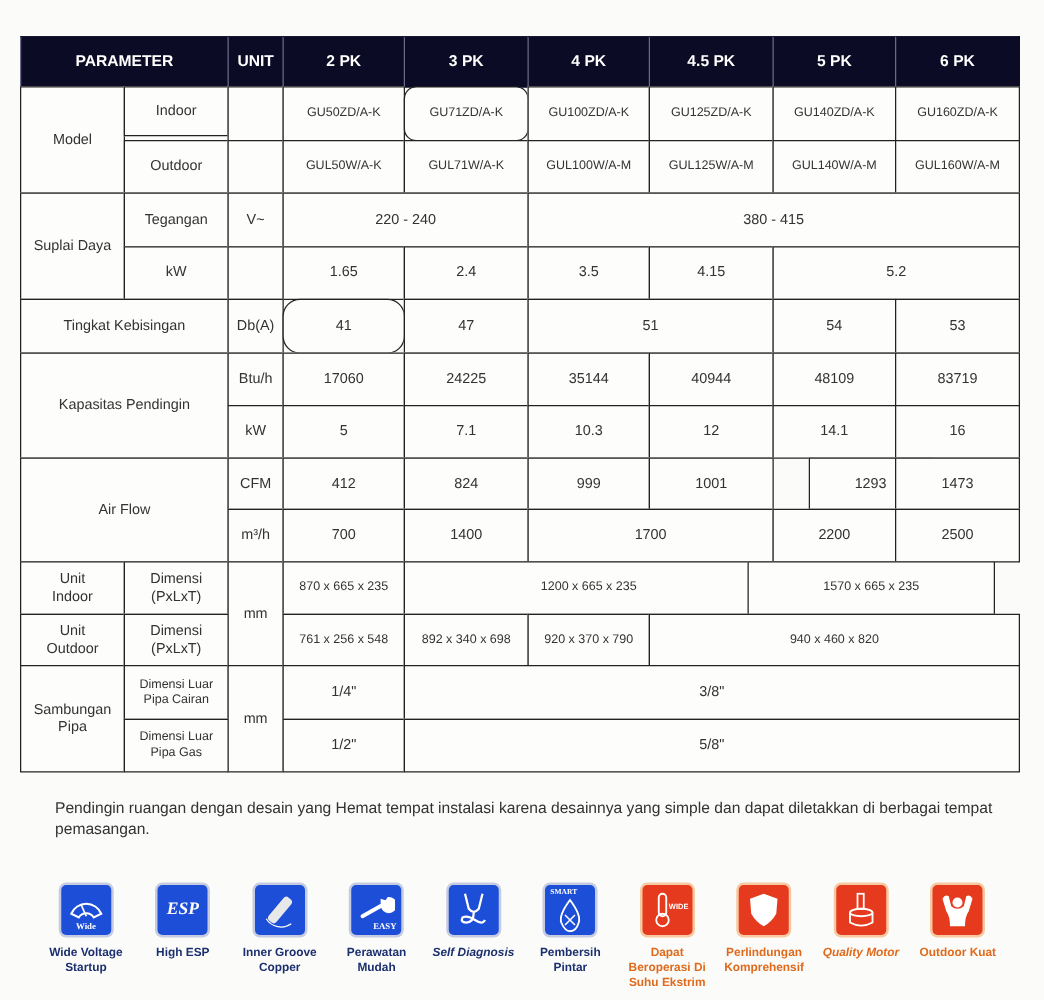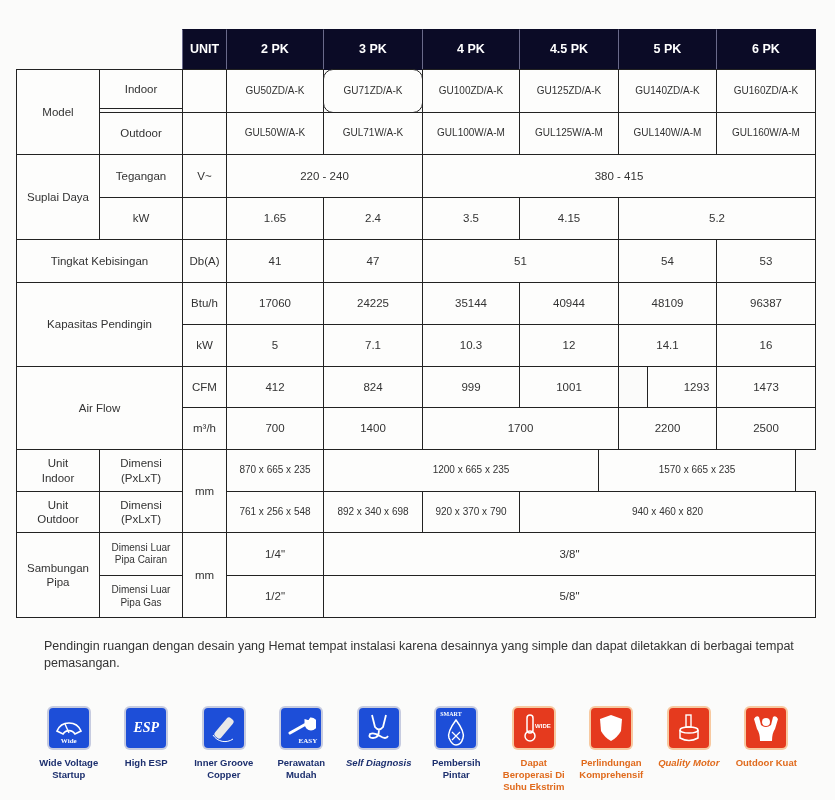--- a/index.html
+++ b/index.html
@@ -17,20 +17,21 @@
   .flabel { margin-top:9px; font-size:9.5px; line-height:12px; text-align:center; font-weight:bold; }
   .flabel.blue { color:#1c2f6e; }
   .flabel.red { color:#e06a1c; }
   .ital { font-style:italic; }
 </style>
 </head>
 <body>
 
 <div id="spec">
 
+  <div class="cell hdr" style="left:0;top:0;width:167px;height:41px;">PARAMETER</div>
   <div class="cell hdr" style="left:166px;top:0;width:45px;height:41px;">UNIT</div>
   <div class="cell hdr" style="left:210px;top:0;width:98px;height:41px;">2 PK</div>
   <div class="cell hdr" style="left:307px;top:0;width:100px;height:41px;">3 PK</div>
   <div class="cell hdr" style="left:406px;top:0;width:98px;height:41px;">4 PK</div>
   <div class="cell hdr" style="left:503px;top:0;width:100px;height:41px;">4.5 PK</div>
   <div class="cell hdr" style="left:602px;top:0;width:99px;height:41px;">5 PK</div>
   <div class="cell hdr" style="left:700px;top:0;width:100px;height:41px;">6 PK</div>
 
   <div class="cell" style="left:0;top:40px;width:84px;height:86px;">Model</div>
   <div class="cell" style="left:83px;top:40px;width:84px;height:40px;">Indoor</div>
@@ -60,34 +61,34 @@
   <div class="cell" style="left:83px;top:168px;width:84px;height:43px;">kW</div>
   <div class="cell" style="left:166px;top:168px;width:45px;height:43px;"></div>
   <div class="cell" style="left:210px;top:168px;width:98px;height:43px;">1.65</div>
   <div class="cell" style="left:307px;top:168px;width:100px;height:43px;">2.4</div>
   <div class="cell" style="left:406px;top:168px;width:98px;height:43px;">3.5</div>
   <div class="cell" style="left:503px;top:168px;width:100px;height:43px;">4.15</div>
   <div class="cell" style="left:602px;top:168px;width:198px;height:43px;">5.2</div>
 
   <div class="cell" style="left:0;top:210px;width:167px;height:44px;">Tingkat Kebisingan</div>
   <div class="cell" style="left:166px;top:210px;width:45px;height:44px;">Db(A)</div>
-  <div class="cell" style="left:210px;top:210px;width:98px;height:44px;">41</div>
+  <div class="cell" style="left:210px;top:210px;width:98px;height:44px;border-radius:14px;">41</div>
   <div class="cell" style="left:307px;top:210px;width:100px;height:44px;">47</div>
   <div class="cell" style="left:406px;top:210px;width:197px;height:44px;">51</div>
   <div class="cell" style="left:602px;top:210px;width:99px;height:44px;">54</div>
   <div class="cell" style="left:700px;top:210px;width:100px;height:44px;">53</div>
 
   <div class="cell" style="left:0;top:253px;width:167px;height:85px;">Kapasitas Pendingin</div>
   <div class="cell" style="left:166px;top:253px;width:45px;height:43px;">Btu/h</div>
   <div class="cell" style="left:210px;top:253px;width:98px;height:43px;">17060</div>
   <div class="cell" style="left:307px;top:253px;width:100px;height:43px;">24225</div>
   <div class="cell" style="left:406px;top:253px;width:98px;height:43px;">35144</div>
   <div class="cell" style="left:503px;top:253px;width:100px;height:43px;">40944</div>
   <div class="cell" style="left:602px;top:253px;width:99px;height:43px;">48109</div>
-  <div class="cell" style="left:700px;top:253px;width:100px;height:43px;">96387</div>
+  <div class="cell" style="left:700px;top:253px;width:100px;height:43px;">83719</div>
 
   <div class="cell" style="left:166px;top:295px;width:45px;height:43px;">kW</div>
   <div class="cell" style="left:210px;top:295px;width:98px;height:43px;">5</div>
   <div class="cell" style="left:307px;top:295px;width:100px;height:43px;">7.1</div>
   <div class="cell" style="left:406px;top:295px;width:98px;height:43px;">10.3</div>
   <div class="cell" style="left:503px;top:295px;width:100px;height:43px;">12</div>
   <div class="cell" style="left:602px;top:295px;width:99px;height:43px;">14.1</div>
   <div class="cell" style="left:700px;top:295px;width:100px;height:43px;">16</div>
 
   <div class="cell" style="left:0;top:337px;width:167px;height:84px;">Air Flow</div>

